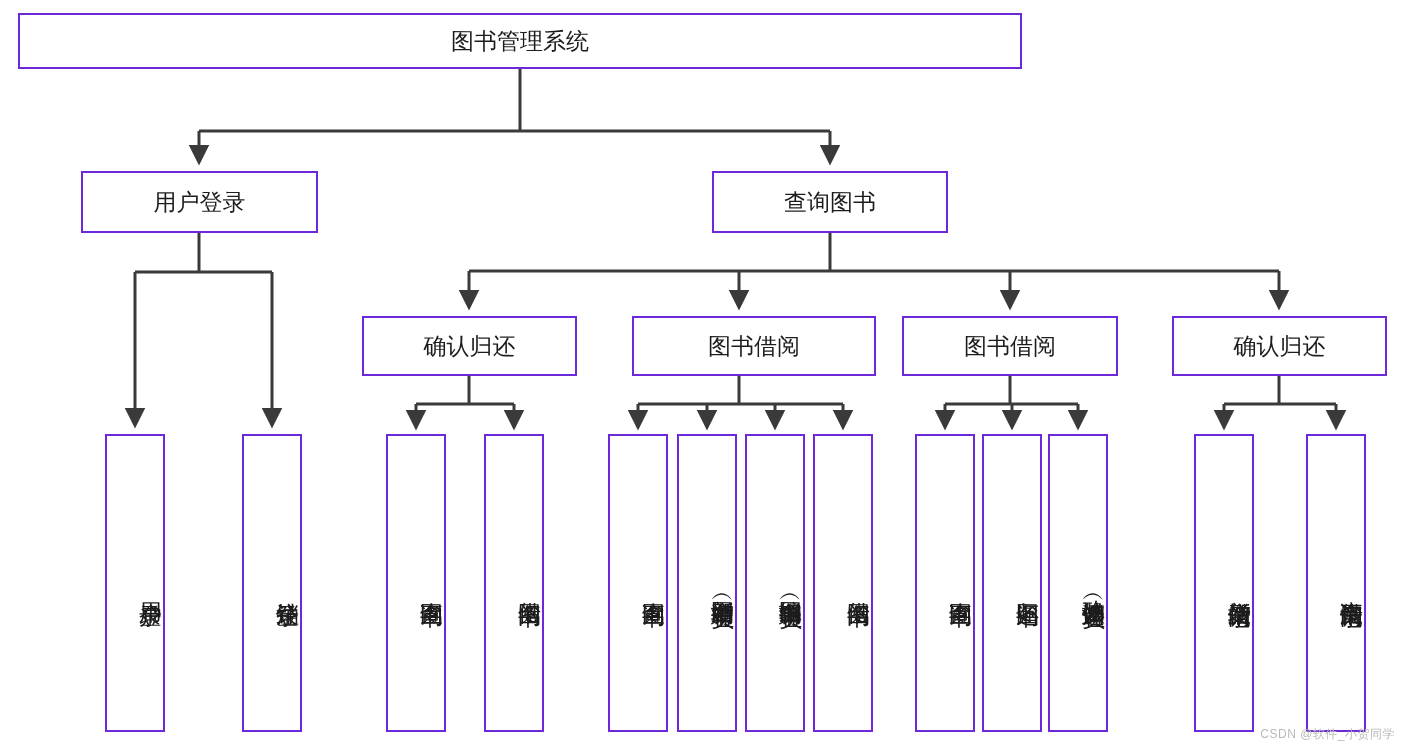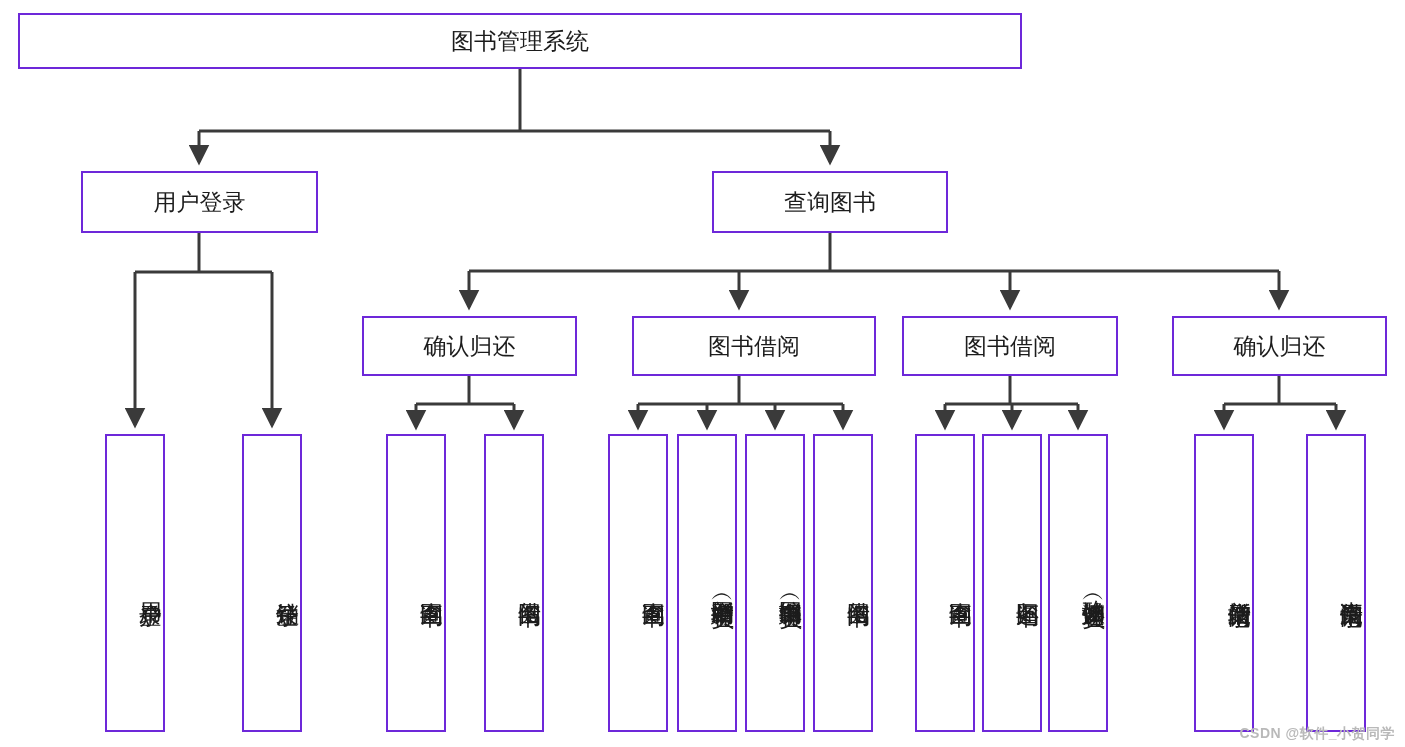--- a/index.html
+++ b/index.html
@@ -51,25 +51,24 @@
   }
   .node.v .txt {
     writing-mode: vertical-rl;
     text-orientation: upright;
     display: block;
   }
   .watermark {
     position: absolute;
     right: 10px;
     bottom: 4px;
-    font-size: 14px;
+    font-size: 12px;
     color: #b9b9b9;
     letter-spacing: 0.5px;
     white-space: nowrap;
-    font-weight: bold;
   }
 </style>
 </head>
 <body>
 
 <div id="canvas">
 
   <svg id="wires" viewBox="0 0 1405 747" width="1405" height="747">
     <defs>
       <marker id="arrow" viewBox="0 0 12 12" refX="10" refY="6" markerWidth="7" markerHeight="7" orient="auto-start-reverse">

